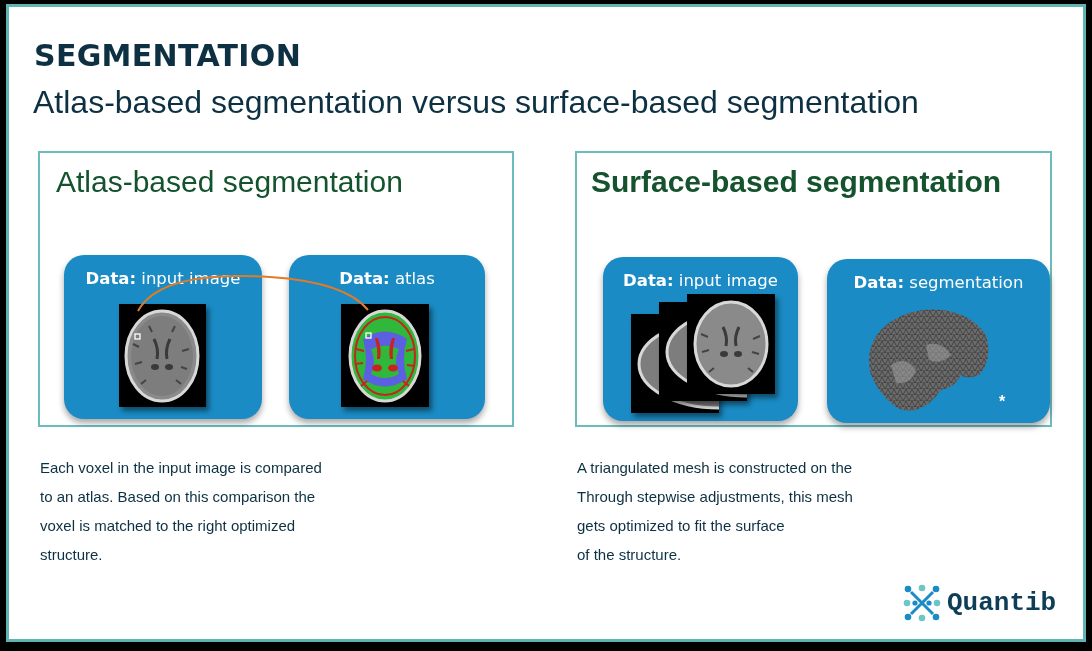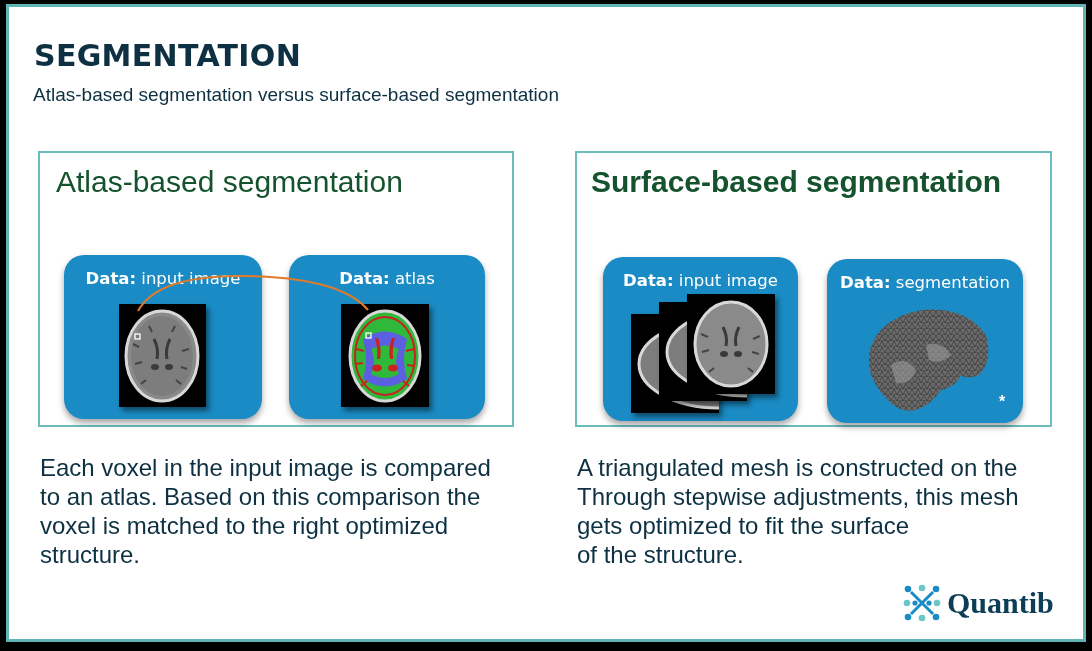--- a/index.html
+++ b/index.html
@@ -10,21 +10,21 @@
   .frame {
     position: absolute; left: 6px; top: 4px; width: 1074px; height: 632px;
     background: #fff; border: 3px solid #5fb4b6;
   }
   .abs { position: absolute; }
   .title {
     left: 34px; top: 38px; font-family: "DejaVu Sans", sans-serif; font-weight: bold;
     font-size: 30px; color: #0d3142; letter-spacing: 0.3px;
   }
   .subtitle {
-    left: 33px; top: 84px; font-size: 19px; color: #0d3142;
+    left: 33px; top: 84px; font-size: 32px; color: #0d3142;
   }
   .panel {
     position: absolute; border: 2px solid #6dbcbd; background: #fff;
   }
   .panel-title {
     position: absolute; font-size: 30px; color: #14532d; white-space: nowrap;
   }
   .card {
     position: absolute; background: #1a8bc4; border-radius: 20px;
     box-shadow: 0 4px 6px rgba(0,0,0,0.35);
@@ -32,24 +32,24 @@
   }
   .card-label {
     position: absolute; left: 0; right: 0; top: 14px; text-align: center;
     color: #fff; font-family: "DejaVu Sans", sans-serif; font-size: 16.5px; white-space: nowrap;
   }
   .card-label b { font-weight: bold; }
   .mri {
     position: absolute; background: #000; box-shadow: 3px 4px 5px rgba(0,0,0,0.45);
   }
   .para {
-    position: absolute; font-size: 24px; line-height: 29px; color: #0d3142; white-space: nowrap;
+    position: absolute; font-size: 15px; line-height: 29px; color: #0d3142; white-space: nowrap;
   }
   .logo-text {
-    font-family: Liberation Serif, serif; font-weight: bold; font-size: 30px; color: #0d3d57;
+    font-family: Liberation Mono, monospace; font-weight: bold; font-size: 26px; color: #0d3d57;
   }
   .star { position: absolute; color: #fff; font-size: 16px; font-weight: bold; }
 </style>
 </head>
 <body>
 
 <div class="frame"></div>
 
 <div class="abs title">SEGMENTATION</div>
 <div class="abs subtitle">Atlas-based segmentation versus surface-based segmentation</div>
@@ -120,21 +120,21 @@
     <svg width="88" height="100" viewBox="0 0 88 100">
       <ellipse cx="44" cy="50" rx="36" ry="42" fill="#8a8a8a" stroke="#d8d8d8" stroke-width="3"></ellipse>
       <path d="M36 33 Q41 43 39 52 M52 33 Q47 43 49 52" stroke="#3a3a3a" stroke-width="3" fill="none"></path>
       <ellipse cx="37" cy="60" rx="4" ry="3" fill="#3a3a3a"></ellipse>
       <ellipse cx="51" cy="60" rx="4" ry="3" fill="#3a3a3a"></ellipse>
       <path d="M14 40 l7 3 M15 58 l7 -2 M73 42 l-7 3 M72 60 l-7 -2 M22 78 l5 -4 M66 78 l-5 -4" stroke="#444" stroke-width="2"></path>
     </svg>
   </div>
 </div>
 
-<div class="card" style="left:827px; top:233px; width:196px; height:164px;">
+<div class="card" style="left:827px; top:233px; width:196px; height:164px;padding-left:27px;">
   <div class="card-label">
     <b>Data:</b><span> segmentation</span>
   </div>
   <svg class="abs" style="left:34px; top:46px;" width="140" height="110" viewBox="0 0 140 110">
     <defs>
       <pattern id="mesh" width="6" height="6" patternUnits="userSpaceOnUse">
         <rect width="6" height="6" fill="#6b6b6b"></rect>
         <path d="M0 6 L3 0 L6 6 Z" fill="none" stroke="#2a2a2a" stroke-width="0.6"></path>
       </pattern>
     </defs>

